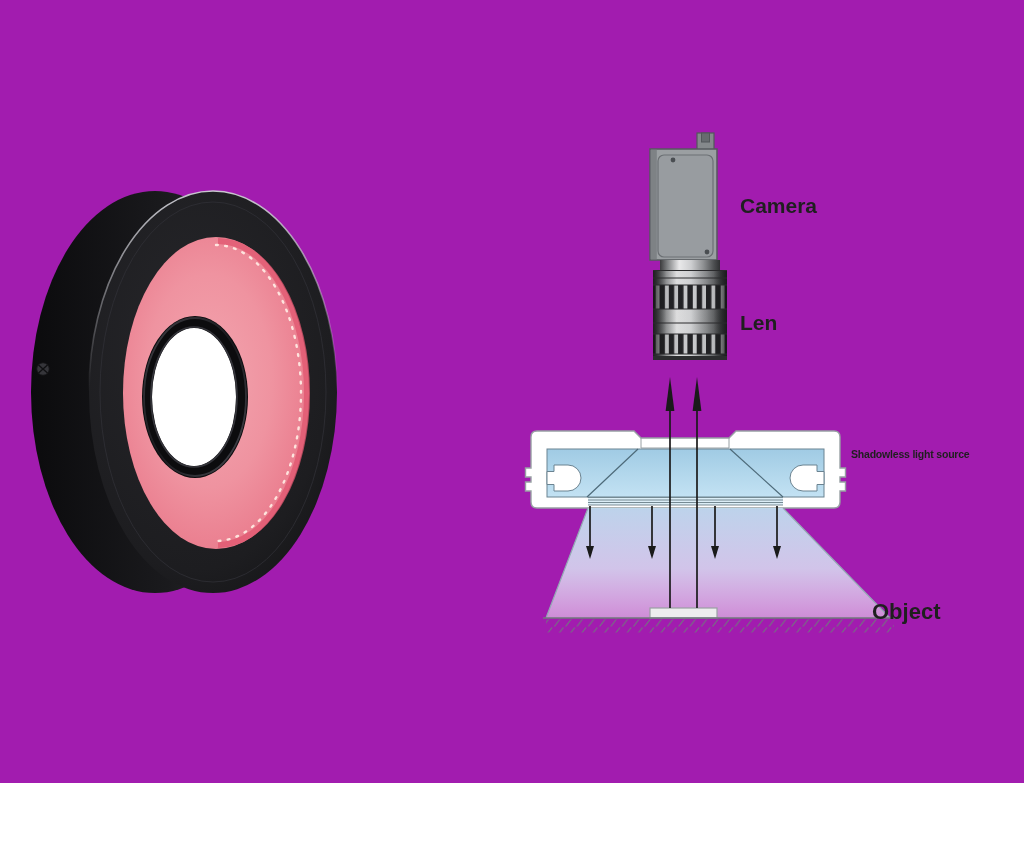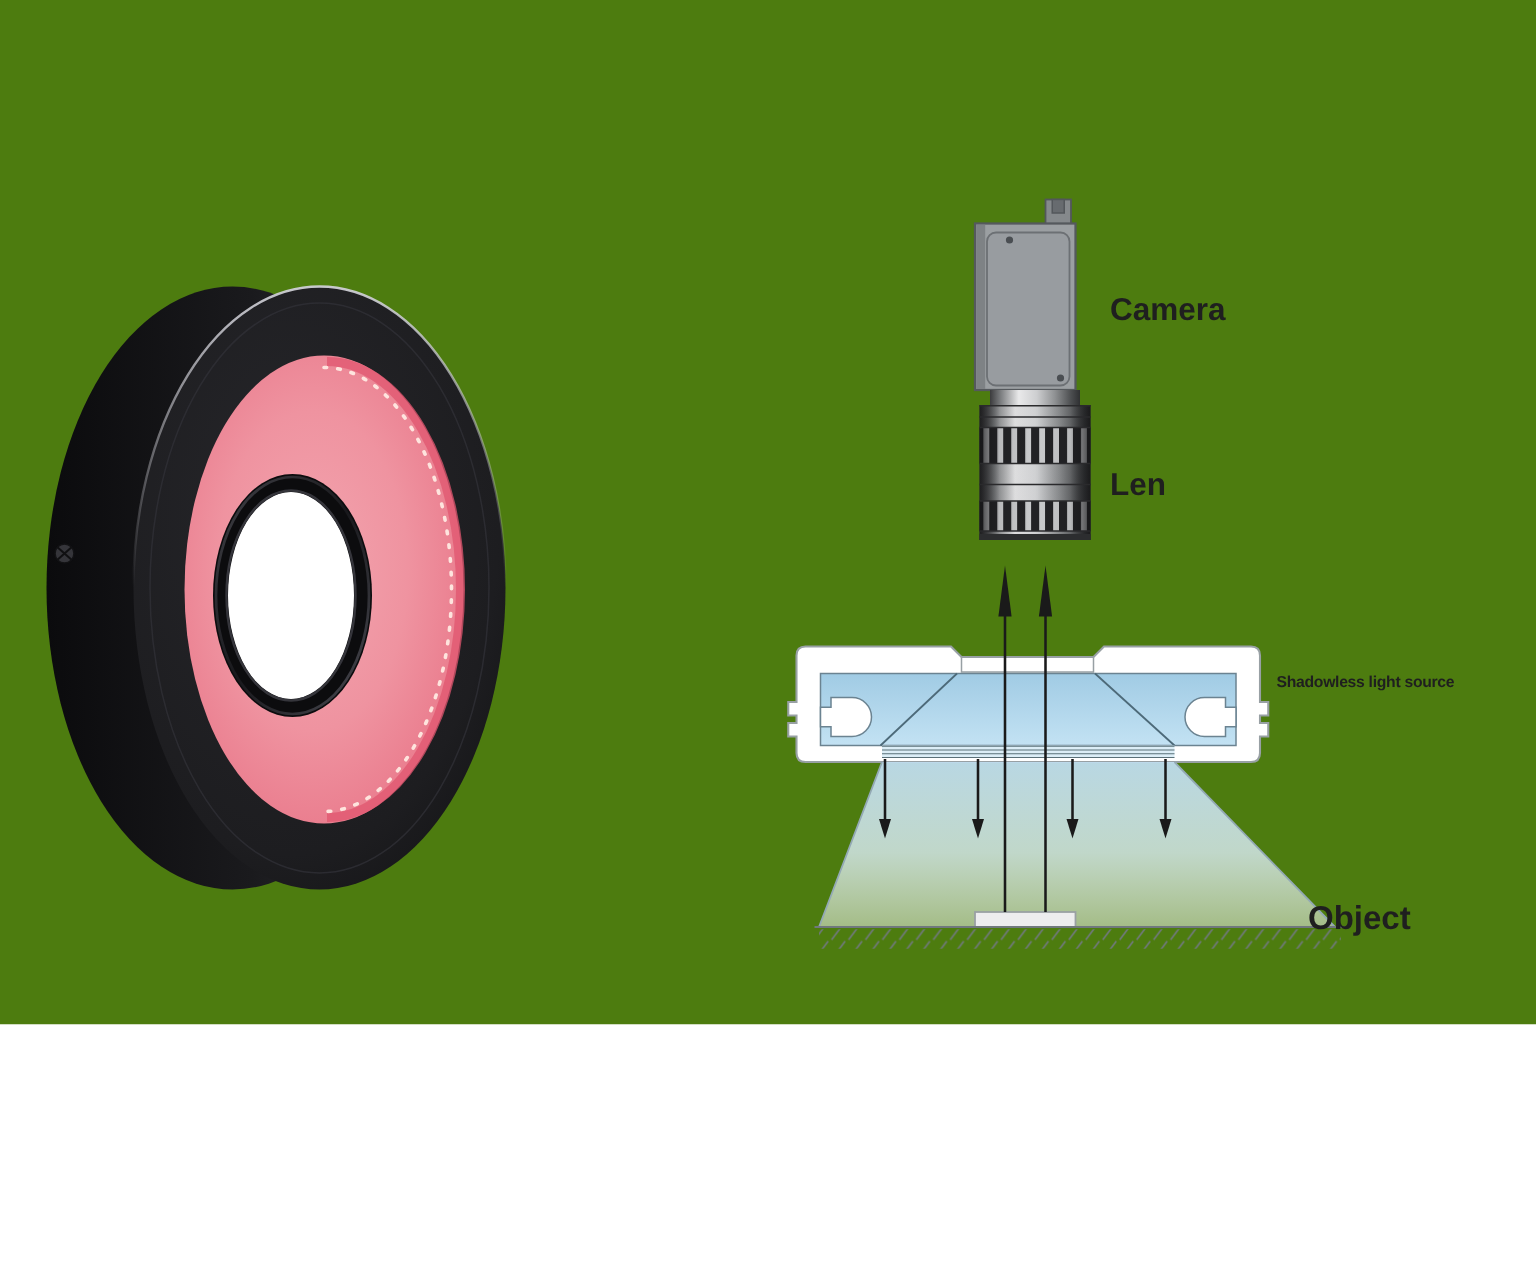--- a/index.html
+++ b/index.html
@@ -1,16 +1,16 @@
 <!DOCTYPE html>
 <html><head>
 <meta charset="utf-8">
 <style>
   html,body{margin:0;padding:0;background:#ffffff;}
-  .canvas{position:relative;width:1024px;height:683px;background:#4d7c0f;overflow:hidden;
+  .canvas{position:relative;width:1024px;height:783px;background:#a21caf;overflow:hidden;
           font-family:"Liberation Sans",sans-serif;}
   .photo-svg{position:absolute;left:20px;top:185px;}
   .diagram-svg{position:absolute;left:520px;top:120px;}
   .lbl-lg{font-family:"Liberation Sans",sans-serif;font-weight:700;font-size:21px;fill:#1f1f1f;}
   .lbl-sm{font-family:"Liberation Sans",sans-serif;font-weight:700;font-size:10.5px;fill:#1f1f1f;letter-spacing:-0.2px;}
   .outline{stroke:#98a0a4;stroke-width:1.4;fill:#ffffff;}
   .thinline{stroke:#98a0a4;stroke-width:1;fill:none;}
 </style>
 </head>
 <body>

